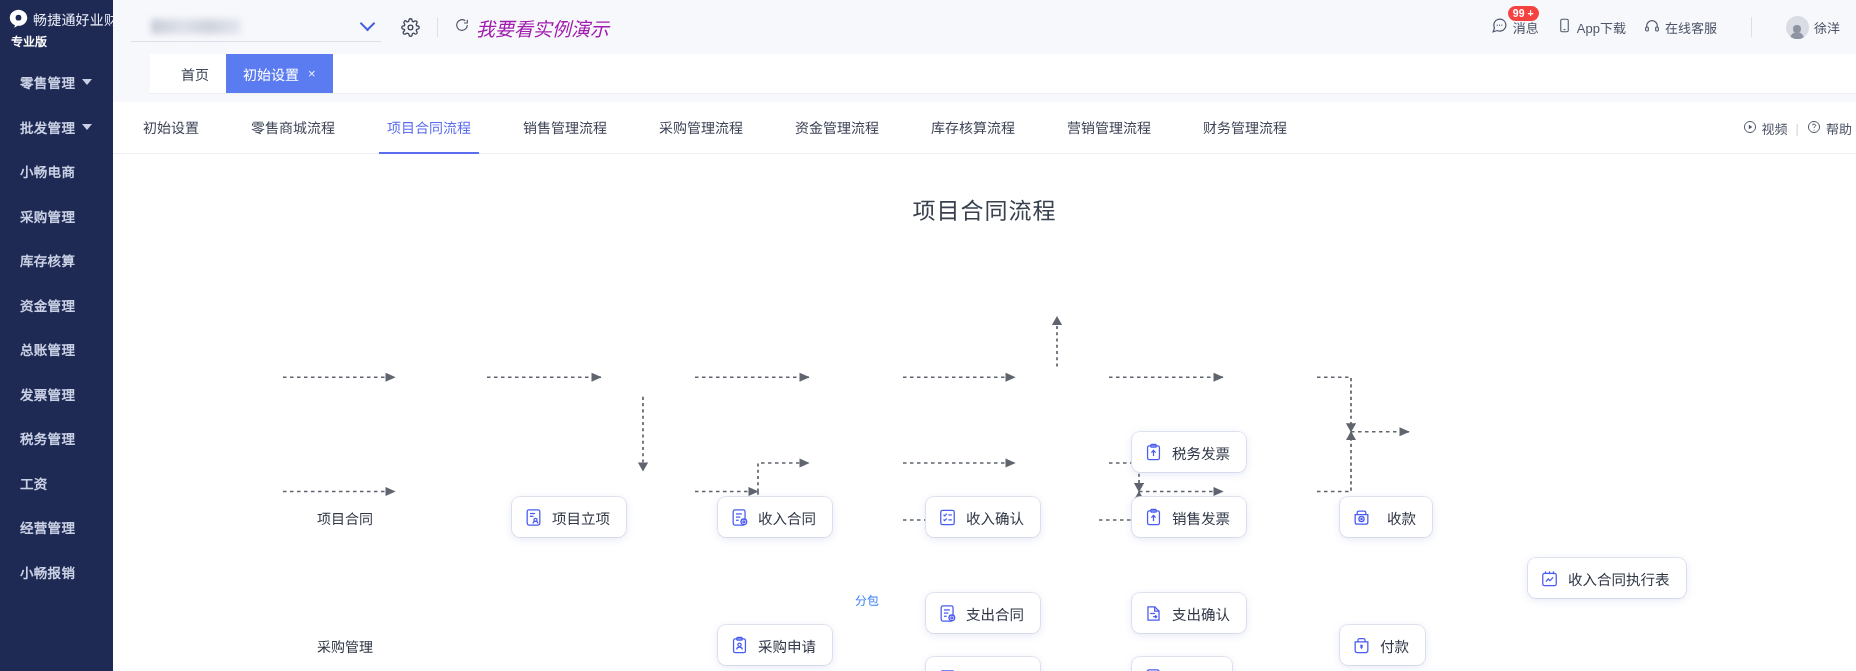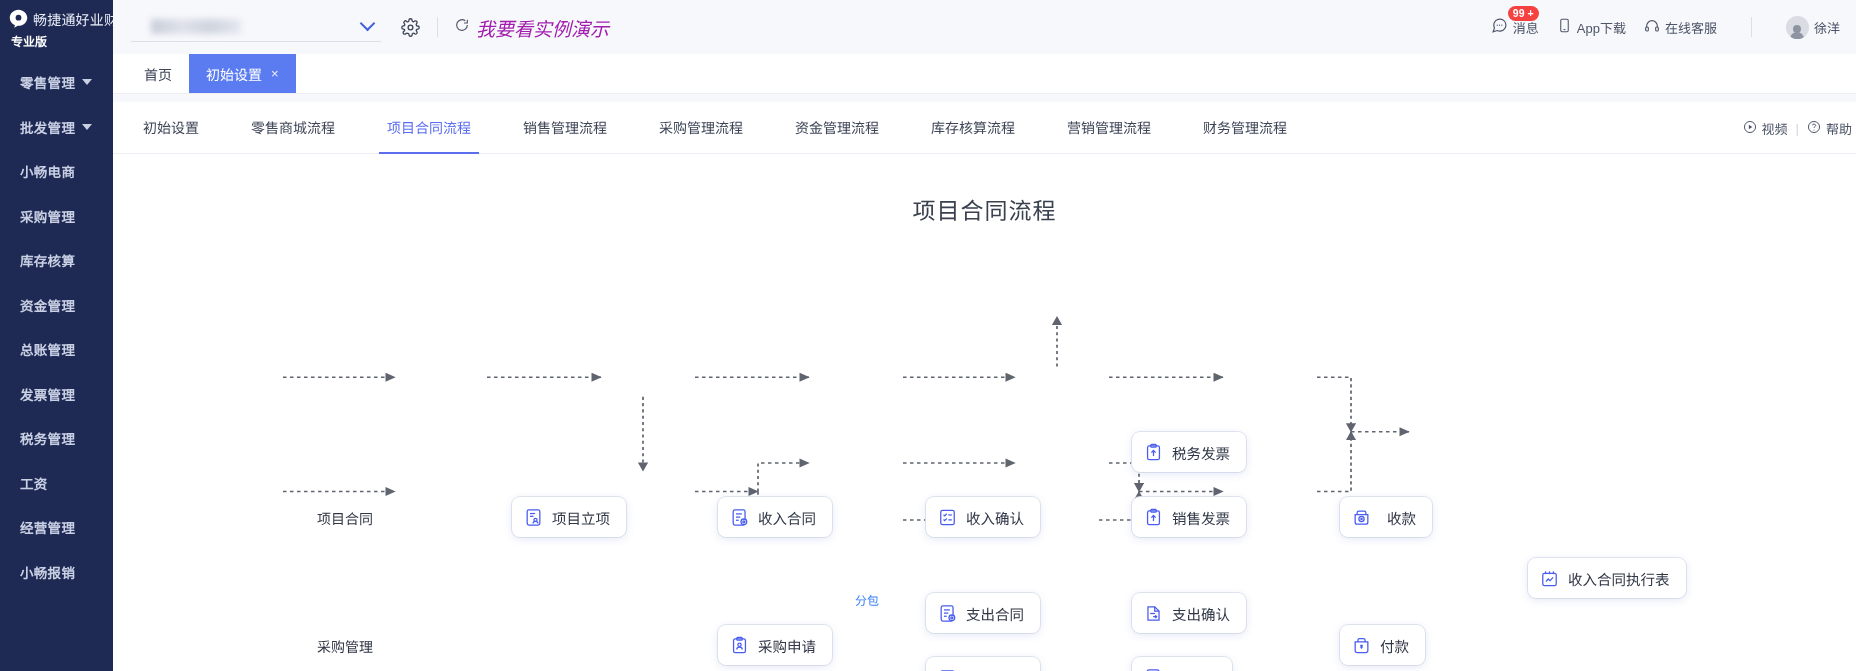--- a/index.html
+++ b/index.html
@@ -122,20 +122,21 @@
   .avatar-body { width:14px; height:7px; border-radius:7px 7px 0 0; background:#8e94a2; }
   .avatar-inner { display:flex; flex-direction:column; align-items:center; }
 
   
   .tabstrip {
     height: 40px; flex: 0 0 40px;
     background: #ffffff;
     display: flex; align-items: stretch;
     padding-left: 14px;
     border-bottom: 1px solid #eceef3;
+    margin-left: 37px;
   }
   .tab {
     padding: 0 17px;
     display:flex; align-items:center; justify-content:center;
     font-size: 14px; color:#3e4557; cursor:pointer;
     min-width: 54px;
   }
   .tab.active {
     background: #5b7cf0; color:#ffffff;
   }

